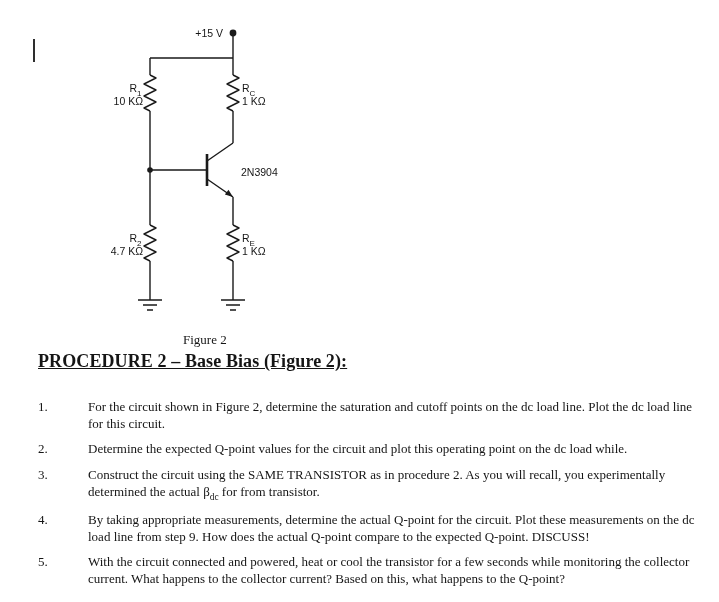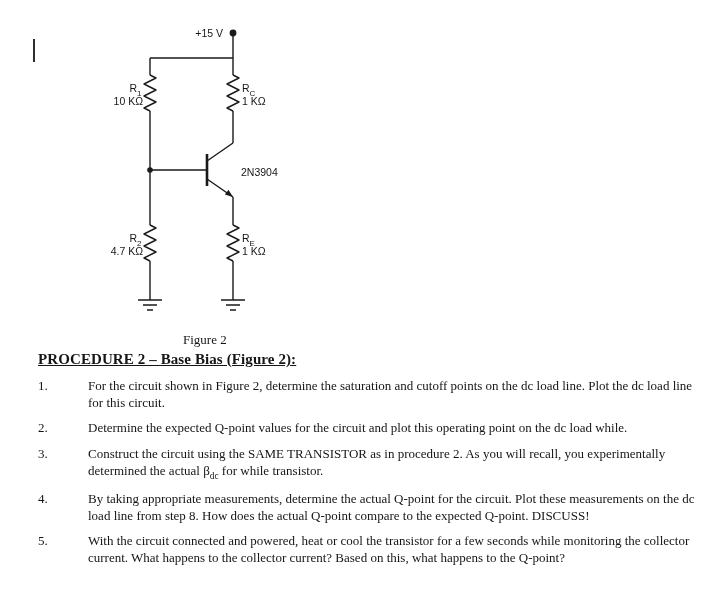--- a/index.html
+++ b/index.html
@@ -9,21 +9,21 @@
 
   .margin-mark { position:absolute; left:33px; top:39px; width:2px; height:23px; background:#2e2e2e; }
 
   .figure-wrap { position:absolute; left:85px; top:8px; }
   svg text { fill:#151515; font-family:"Liberation Sans","DejaVu Sans",sans-serif; }
   text.lbl { font-size:10.5px; }
   text.sub-lbl { font-size:8px; }
   text.cap { font-size:13px; font-family:"Liberation Serif","DejaVu Serif",serif; }
 
   .text-block { position:absolute; left:38px; top:351px; width:674px; }
-  .proc-heading { font-size:15px; font-weight:bold; text-decoration:underline; margin-bottom:10px; letter-spacing:0.1px; }
+  .proc-heading { font-size:18px; font-weight:bold; text-decoration:underline; margin-bottom:27px; letter-spacing:0.1px; }
   .proc-item { display:flex; margin-bottom:9px; font-size:13px; line-height:1.28; }
   .proc-item .num { flex:0 0 50px; }
   .proc-item .text { flex:1; max-width:620px;font-family:Liberation Serif, serif; }
   .sub { vertical-align:sub; font-size:0.72em; }
 </style>
 </head>
 <body>
 
 <div class="page">
 
@@ -82,26 +82,26 @@
       <span class="text">For the circuit shown in Figure 2, determine the saturation and cutoff points on the dc load line.  Plot the dc load line for this circuit.</span>
     </div>
 
     <div class="proc-item">
       <span class="num">2.</span>
       <span class="text">Determine the expected Q-point values for the circuit and plot this operating point on the dc load while.</span>
     </div>
 
     <div class="proc-item">
       <span class="num">3.</span>
-      <span class="text"><span>Construct the circuit using the SAME TRANSISTOR as in procedure 2.  As you will recall, you experimentally determined the actual β</span><span class="sub">dc</span><span> for while transistor.</span></span>
+      <span class="text"><span>Construct the circuit using the SAME TRANSISTOR as in procedure 2.  As you will recall, you experimentally determined the actual β</span><span class="sub">dc</span><span> for from transistor.</span></span>
     </div>
 
     <div class="proc-item">
       <span class="num">4.</span>
-      <span class="text">By taking appropriate measurements, determine the actual Q-point for the circuit.  Plot these measurements on the dc load line from step 8.  How does the actual Q-point compare to the expected Q-point.  DISCUSS!</span>
+      <span class="text">By taking appropriate measurements, determine the actual Q-point for the circuit.  Plot these measurements on the dc load line from step 9.  How does the actual Q-point compare to the expected Q-point.  DISCUSS!</span>
     </div>
 
     <div class="proc-item">
       <span class="num">5.</span>
       <span class="text">With the circuit connected and powered, heat or cool the transistor for a few seconds while monitoring the collector current.  What happens to the collector current?  Based on this, what happens to the Q-point?</span>
     </div>
   </div>
 
 </div>
 

